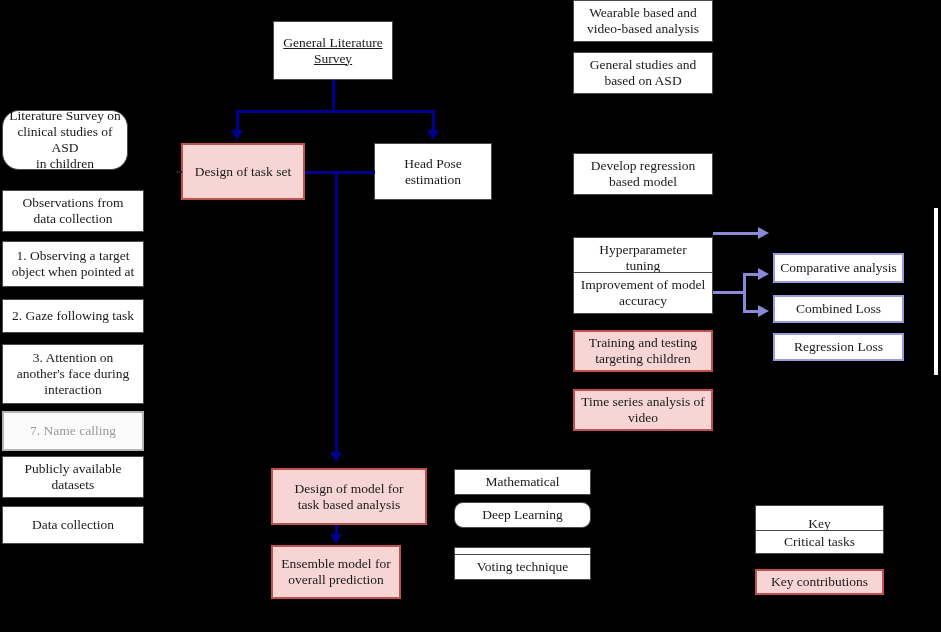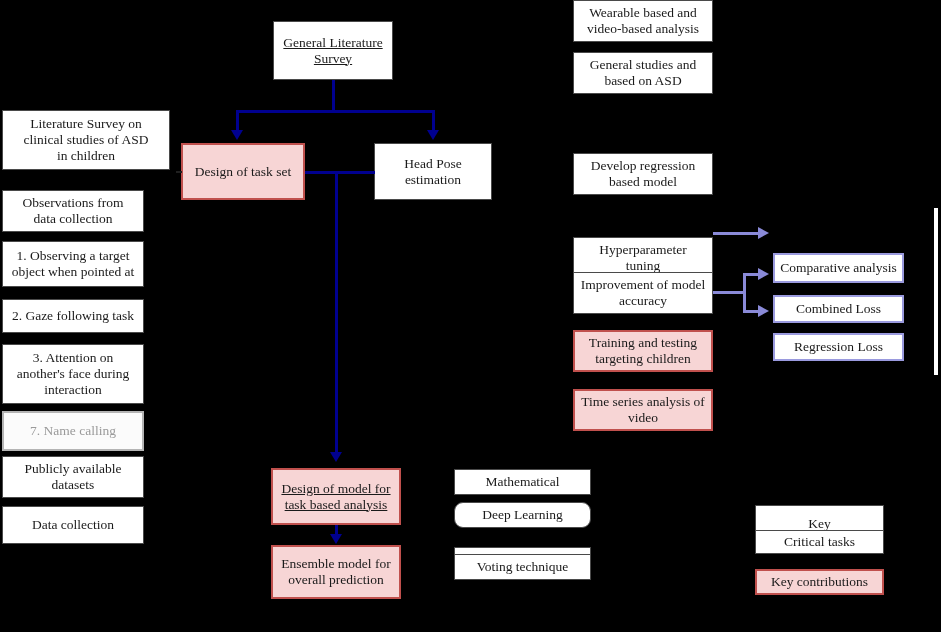--- a/index.html
+++ b/index.html
@@ -75,21 +75,21 @@
   .scrollstrip {
     position: absolute;
     background: #ffffff;
   }
 </style>
 </head>
 <body>
 
 <div id="canvas">
 
-  <div class="node white" style="left:2px; top:110px; width:168px; height:60px;">Literature Survey on
+  <div class="node white" style="left:2px; top:110px; width:126px; height:60px;border-radius:17px;">Literature Survey on
 clinical studies of ASD
 in children</div>
 
   <div class="node white" style="left:2px; top:190px; width:142px; height:42px;">Observations from
 data collection</div>
 
   <div class="node white" style="left:2px; top:241px; width:142px; height:46px;">1. Observing a target
 object when pointed at</div>
 
   <div class="node white" style="left:2px; top:299px; width:142px; height:34px;">2. Gaze following task</div>
@@ -123,21 +123,21 @@
   <div class="tick" style="left:176px; top:171px; width:6px; height:2px;"></div>
 
   <div class="node white" style="left:374px; top:143px; width:118px; height:57px;">Head Pose
 estimation</div>
 
   <div class="conn" style="left:305px; top:171px; width:70px; height:3px;"></div>
 
   <div class="conn" style="left:335px; top:171px; width:3px; height:285px;"></div>
   <div class="arrowhead down" style="left:330px; top:452px;"></div>
 
-  <div class="node pink" style="left:271px; top:468px; width:130px; height:57px;text-decoration:underline;">Design of model for
+  <div class="node pink" style="left:271px; top:468px; width:156px; height:57px;">Design of model for
 task based analysis</div>
 
   <div class="conn" style="left:335px; top:525px; width:3px; height:13px;"></div>
   <div class="arrowhead down" style="left:330px; top:534px;"></div>
 
   <div class="node pink" style="left:271px; top:545px; width:130px; height:54px;">Ensemble model for
 overall prediction</div>
 
   <div class="node white" style="left:454px; top:469px; width:137px; height:26px;">Mathematical</div>
   <div class="node white" style="left:454px; top:502px; width:137px; height:26px;border-radius:9px;">Deep Learning</div>

